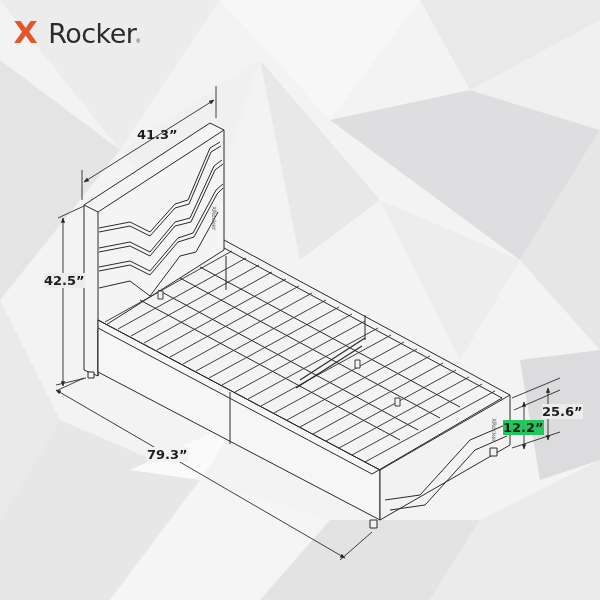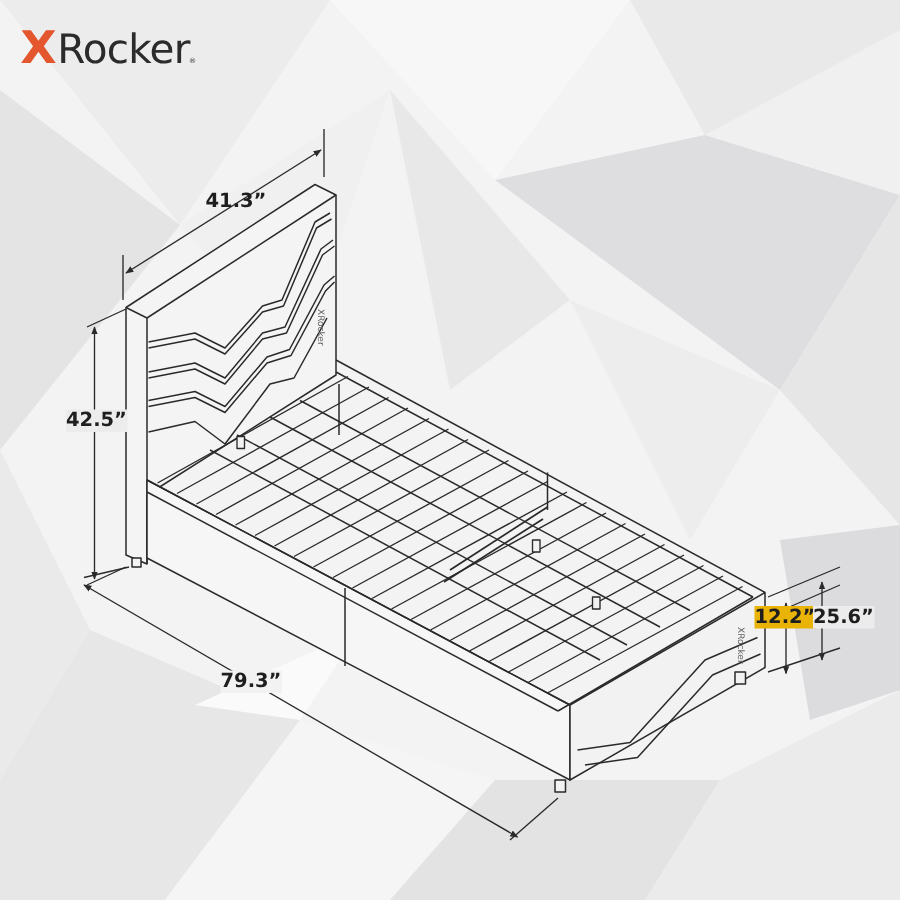--- a/index.html
+++ b/index.html
@@ -1,20 +1,20 @@
 <!DOCTYPE html>
 <html><head>
 <meta charset="utf-8">
 <style>
   html,body{margin:0;padding:0;}
   body{width:600px;height:600px;overflow:hidden;background:#f2f2f3;position:relative;font-family:"Liberation Sans",sans-serif;}
   .bg{position:absolute;left:0;top:0;width:600px;height:600px;}
   .logo{position:absolute;left:14px;top:18px;display:flex;align-items:center;}
   .logo-x{font-family:"DejaVu Sans",sans-serif;font-weight:bold;font-size:30px;color:#e4562e;line-height:1;transform:scaleX(1.05);}
-  .logo-text{font-family:"DejaVu Sans",sans-serif;font-size:27px;color:#2b2b2b;letter-spacing:-0.5px;line-height:1;margin-left:1px;}
+  .logo-text{font-family:"DejaVu Sans",sans-serif;font-size:27px;color:#2b2b2b;letter-spacing:-0.5px;line-height:1;margin-left:11px;}
   .logo-r{font-size:5px;color:#2b2b2b;align-self:flex-end;margin-bottom:4px;}
   .diagram{position:absolute;left:0;top:0;width:600px;height:600px;}
   .dim{position:absolute;font-family:"DejaVu Sans",sans-serif;font-weight:bold;font-size:13px;color:#1e1e1e;background:transparent;white-space:nowrap;}
 </style>
 </head>
 <body>
 
 <svg class="bg" viewBox="0 0 600 600" xmlns="http://www.w3.org/2000/svg">
   <rect width="600" height="600" fill="#f3f3f4"></rect>
   <polygon points="0,0 220,0 120,150" fill="#ececed"></polygon>
@@ -141,14 +141,14 @@
     <line x1="512" y1="448" x2="560" y2="432"></line>
     <line x1="514" y1="410" x2="560" y2="390"></line>
     <line x1="524" y1="402" x2="524" y2="449" marker-start="url(#ah)" marker-end="url(#ah)"></line>
     <line x1="548" y1="388" x2="548" y2="440" marker-start="url(#ah)" marker-end="url(#ah)"></line>
   </g>
 </svg>
 
 <div class="dim" style="left:137px;top:127px;">41.3”</div>
 <div class="dim" style="left:44px;top:273px;background:#ececed;text-align:right;">42.5”</div>
 <div class="dim" style="left:147px;top:447px;background:#f2f2f3;text-align:center;">79.3”</div>
-<div class="dim" style="left:503px;top:404px;background:#eab308;">12.2”</div>
+<div class="dim" style="left:503px;top:420px;background:#22c55e;">12.2”</div>
 <div class="dim" style="left:542px;top:404px;background:#ececed;">25.6”</div>
 
 </body></html>

